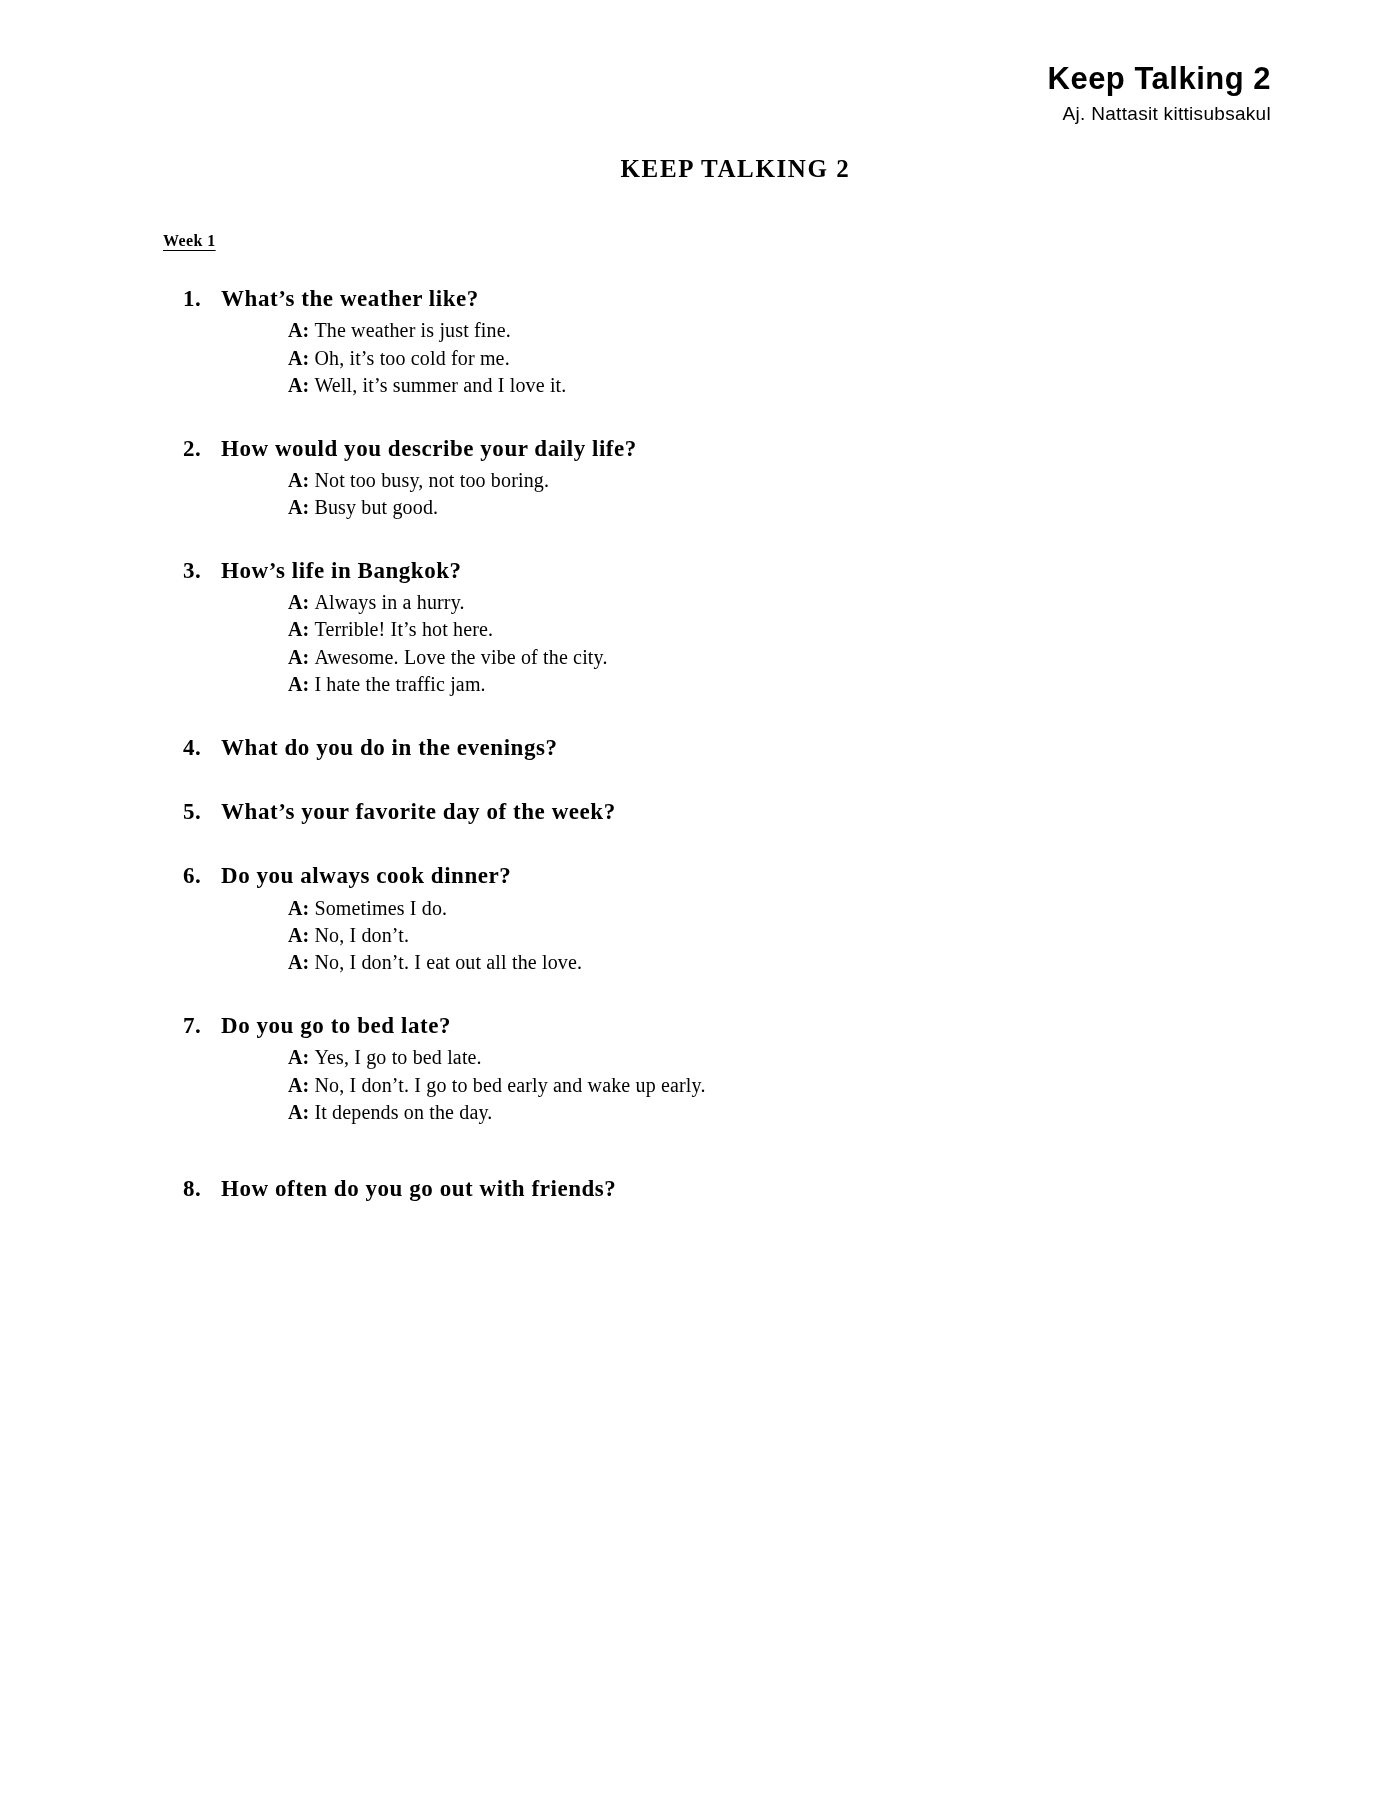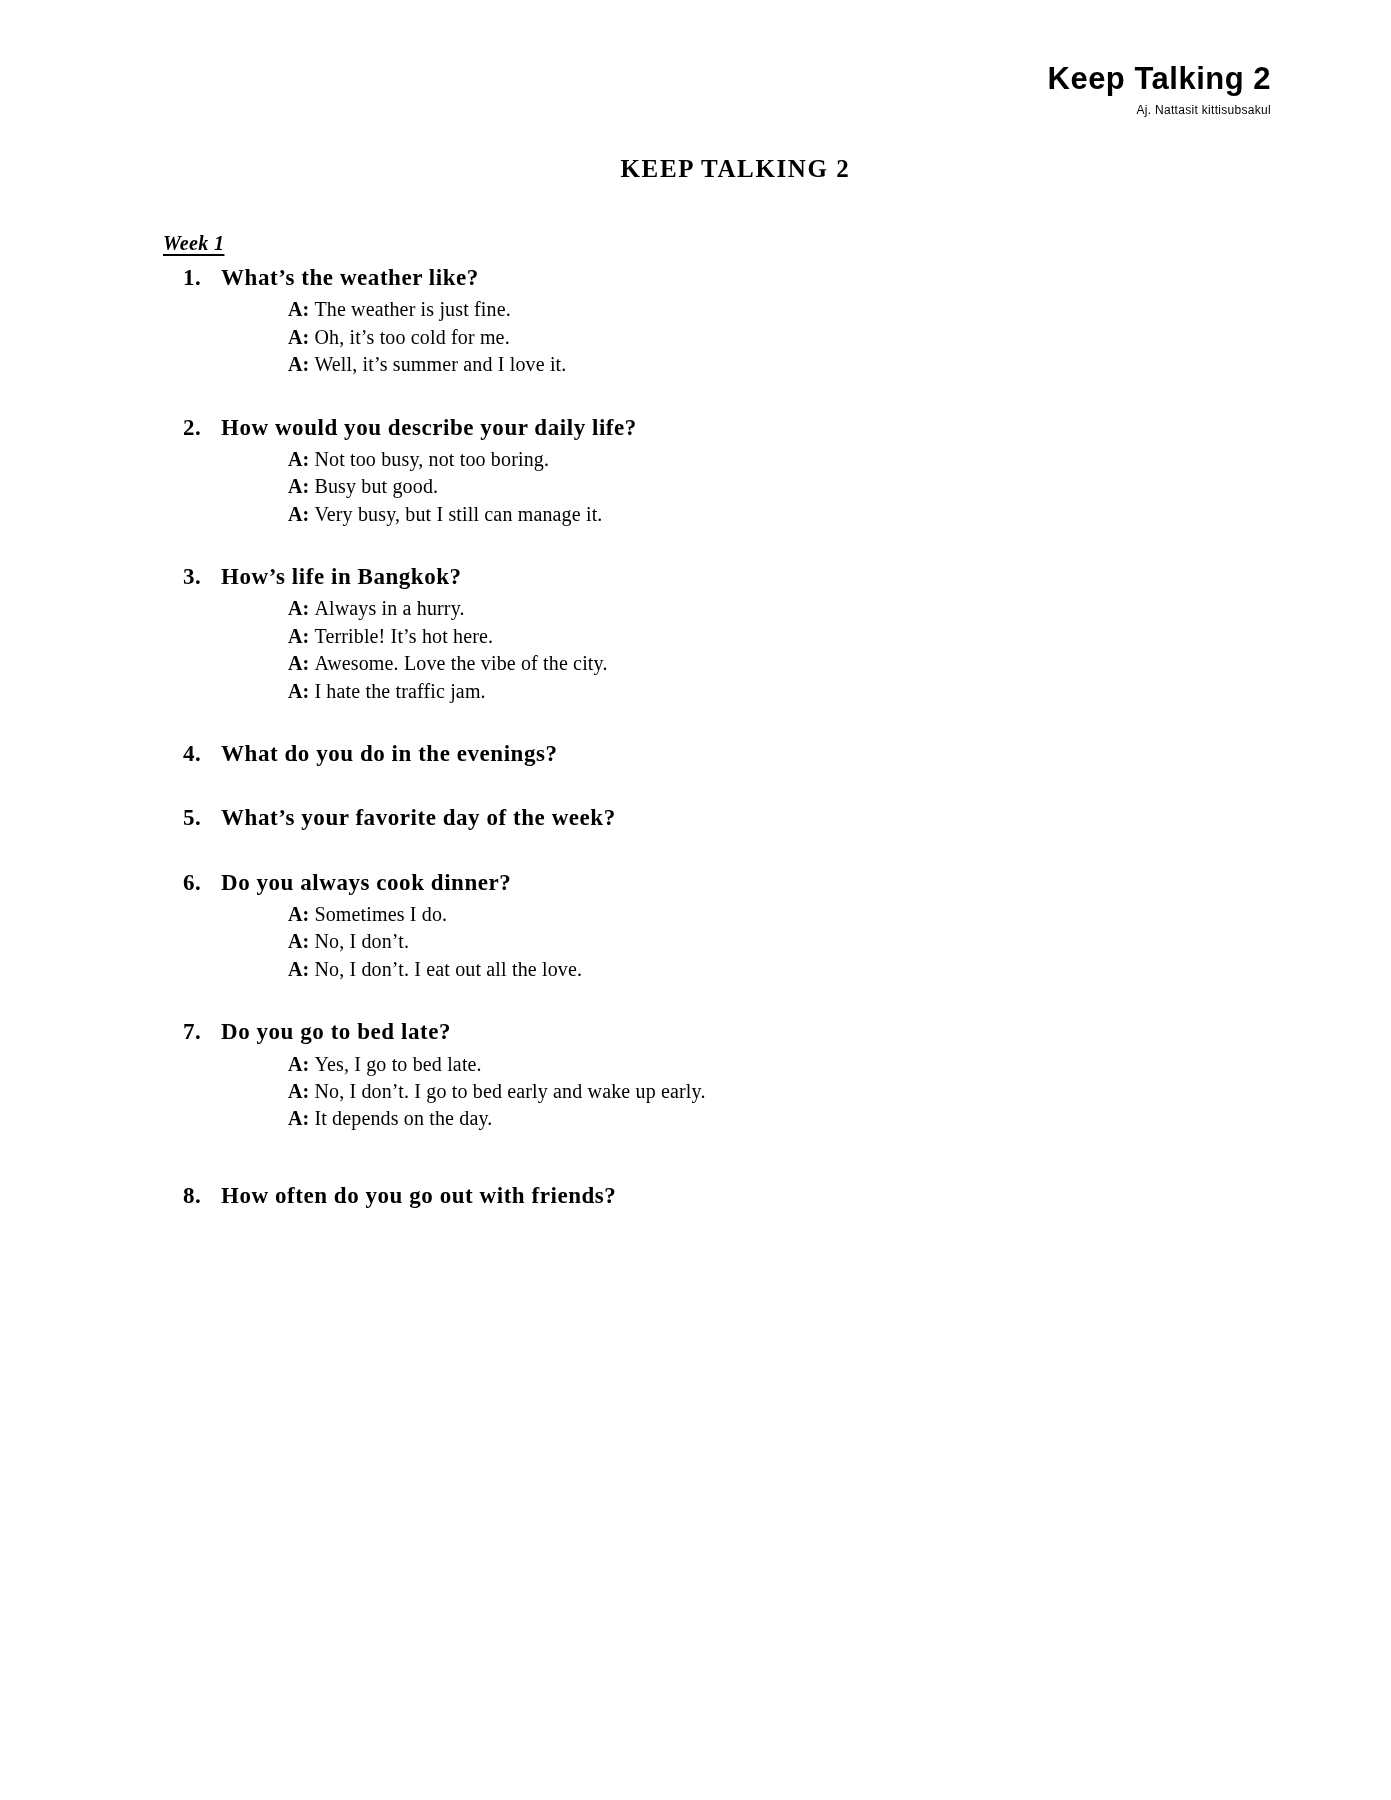--- a/index.html
+++ b/index.html
@@ -33,21 +33,21 @@
     font-family: "Liberation Sans", "DejaVu Sans", sans-serif;
   }
   .doc-header .course-title {
     font-size: 31px;
     font-weight: bold;
     letter-spacing: 0.5px;
     line-height: 1.12;
     white-space: nowrap;
   }
   .doc-header .author {
-    font-size: 12px;
+    font-size: 19px;
     font-weight: normal;
     letter-spacing: 0.3px;
     line-height: 1.2;
     margin-top: 6px;
     white-space: nowrap;
   }
 
   
   .main-title {
     position: absolute;
@@ -66,27 +66,26 @@
   
   .content {
     position: absolute;
     top: 232px;
     left: 163px;
     width: 1100px;
   }
 
   .week-heading {
     font-weight: bold;
-    font-style: italic;
-    font-size: 20px;
+    font-size: 16px;
     text-decoration: underline;
     text-underline-offset: 4px;
     display: inline-block;
     letter-spacing: 0.4px;
-    margin-bottom: 8px;
+    margin-bottom: 34px;
   }
 
   ol.qa-list {
     list-style: none;
     margin: 0;
     padding: 0;
   }
 
   li.qa-item {
     position: relative;
@@ -159,21 +158,20 @@
           </div>
         </li>
         <li class="qa-item">
           <div class="q-line">
             <span class="q-num">2.</span>
             <span class="q-text">How would you describe your daily life?</span>
           </div>
           <div class="answers">
             <div class="a-line"><span class="a-tag">A:</span><span class="a-text">Not too busy, not too boring.</span></div>
             <div class="a-line"><span class="a-tag">A:</span><span class="a-text">Busy but good.</span></div>
-            <div class="a-line"><span class="a-tag">A:</span><span class="a-text">Very busy, but I still can manage it.</span></div>
           </div>
         </li>
         <li class="qa-item">
           <div class="q-line">
             <span class="q-num">3.</span>
             <span class="q-text">How’s life in Bangkok?</span>
           </div>
           <div class="answers">
             <div class="a-line"><span class="a-tag">A:</span><span class="a-text">Always in a hurry.</span></div>
             <div class="a-line"><span class="a-tag">A:</span><span class="a-text">Terrible! It’s hot here.</span></div>

